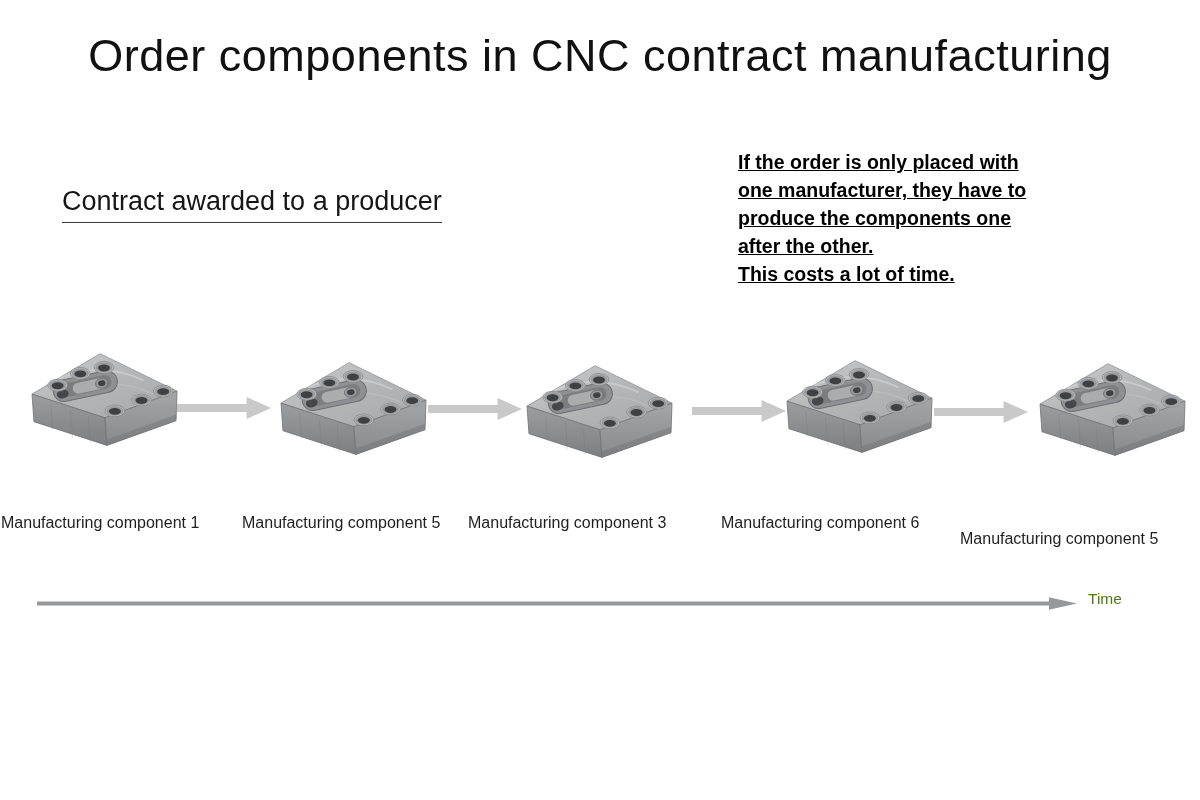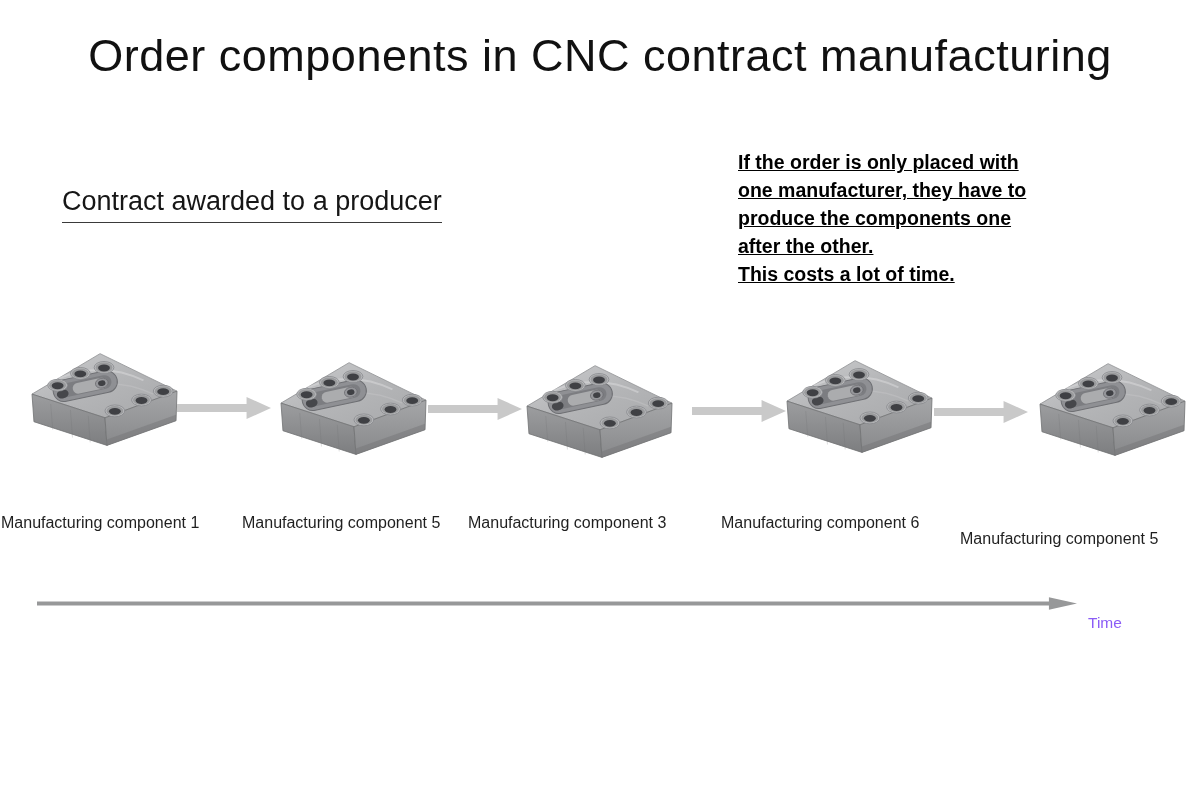--- a/index.html
+++ b/index.html
@@ -43,21 +43,21 @@
   .comp-label{position:absolute;top:514px;width:240px;text-align:left;
     font-size:16px;color:var(--label-text);}
   .l1{left:1px;}
   .l2{left:242px;}
   .l3{left:468px;}
   .l4{left:721px;}
   .l5{left:960px;margin-top:16px;}
 
   .time-arrow{position:absolute;left:37px;top:596px;width:1040px;height:15px;background:var(--time-arrow);
     clip-path:polygon(0 37%,97.3% 37%,97.3% 8%,100% 50%,97.3% 92%,97.3% 63%,0 63%);}
-  .time-label{position:absolute;left:1088px;top:614px;font-size:15.5px;color:#8b5cf6;}
+  .time-label{position:absolute;left:1088px;top:590px;font-size:15.5px;color:#4d7c0f;}
 
   .defs-holder{position:absolute;width:0;height:0;overflow:hidden;}
 </style>
 </head>
 <body>
 
 <div class="slide">
 
   <svg class="defs-holder" aria-hidden="true">
     <defs>

